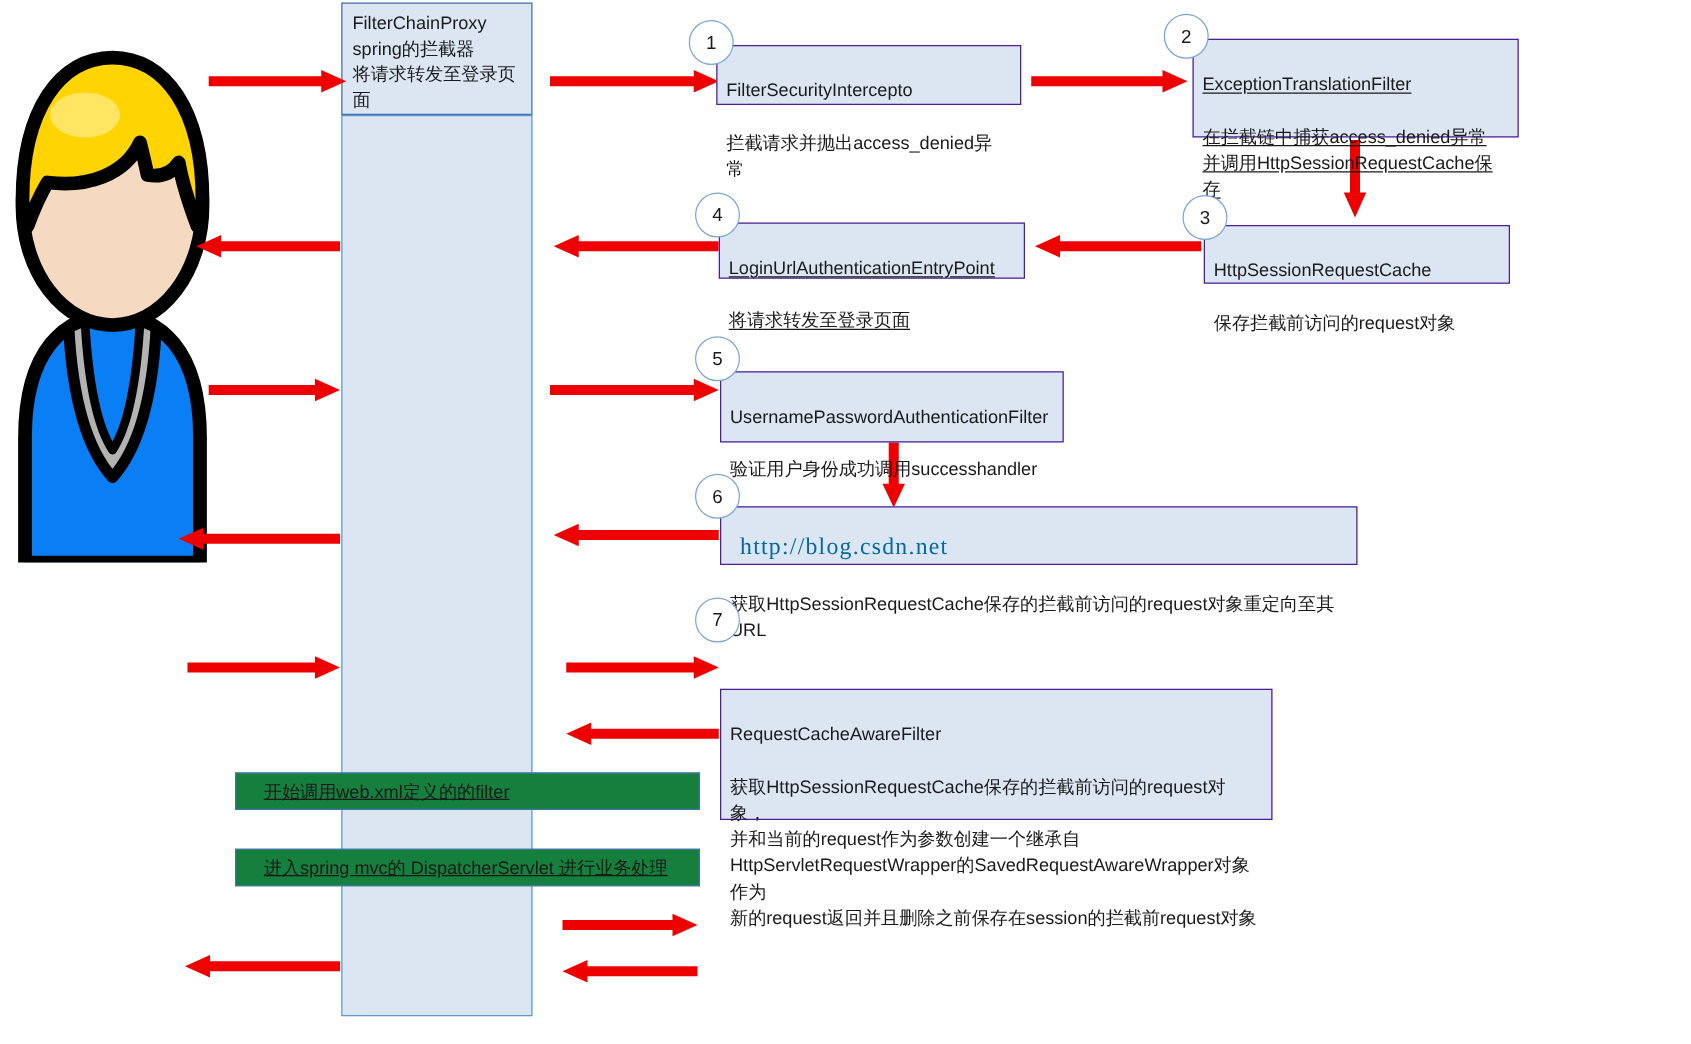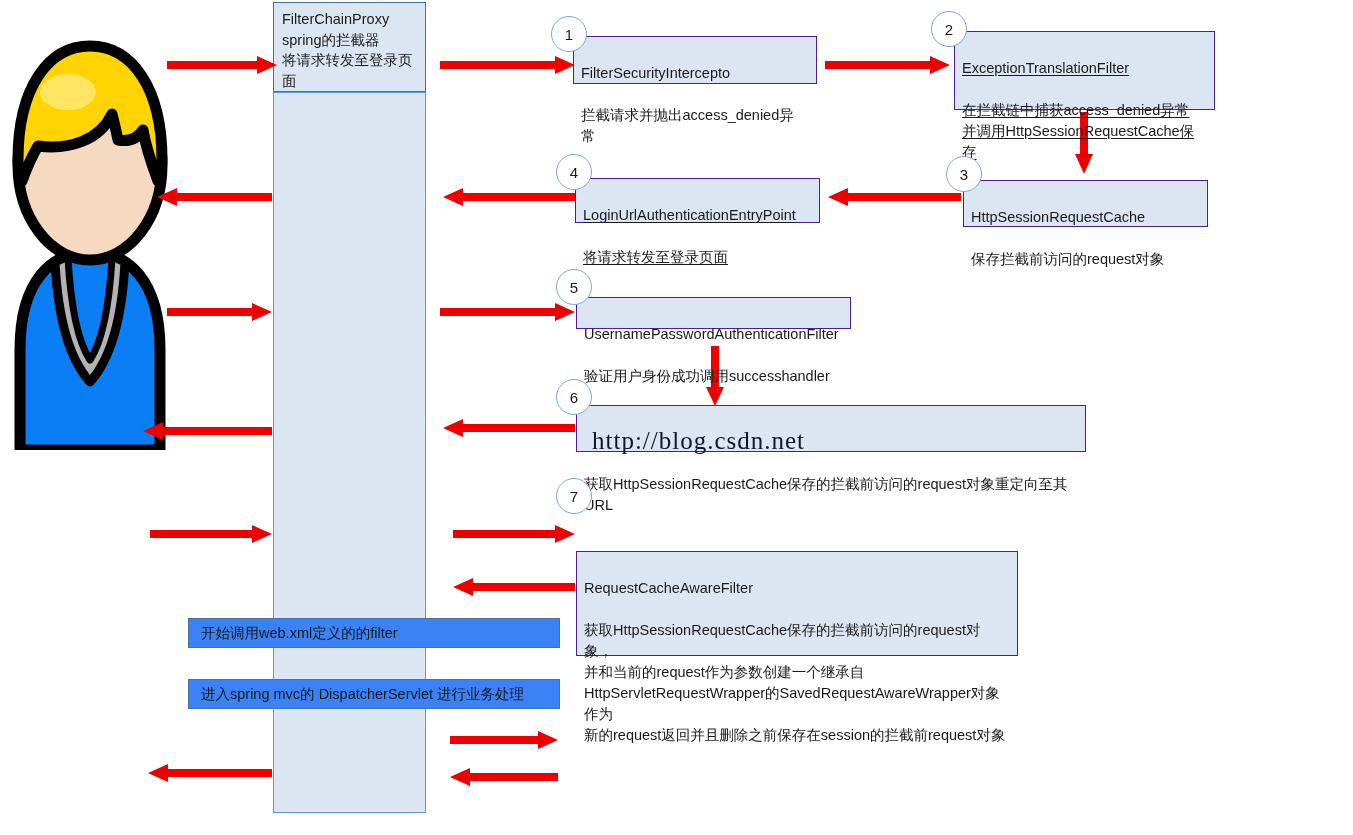--- a/index.html
+++ b/index.html
@@ -51,43 +51,44 @@
     background:#ffffff;
     box-sizing:border-box;
     display:flex;align-items:center;justify-content:center;
     font-size:15px;color:#1a1a1a;
     z-index:5;
   }
 
   
   .banner{
     position:absolute;
-    background:#3b82f6;
+    background:#15803d;
     border:1px solid #3f74a8;
     box-sizing:border-box;
     display:flex;align-items:center;
-    padding-left:12px;
+    padding-left:22px;
     font-size:14.5px;
     color:#1a1a1a;
     z-index:6;
+    text-decoration:underline;
   }
 
   
   .arrow{position:absolute;}
   .arrow svg{display:block;overflow:visible;}
 
   
   .person{position:absolute;left:0px;top:30px;width:180px;height:420px;}
 
   
   .watermark{
     position:absolute;
     font-family:"Liberation Serif","DejaVu Serif",serif;
-    font-size:25px;
-    color:#0f172a;
+    font-size:19px;
+    color:#0369a1;
     letter-spacing:1px;
     white-space:nowrap;
     z-index:1;
     pointer-events:none;
   }
 </style>
 </head>
 <body>
 
 <div class="canvas">
@@ -267,21 +268,21 @@
     <span>保存拦截前访问的request对象</span>
   </div>
 
   <div class="bubble" style="left:556px;top:154px;">4</div>
   <div class="box ul" style="left:575px;top:178px;width:245px;height:45px;">
     <span>LoginUrlAuthenticationEntryPoint</span><br>
     <span>将请求转发至登录页面</span>
   </div>
 
   <div class="bubble" style="left:556px;top:269px;">5</div>
-  <div class="box" style="left:576px;top:297px;width:275px;height:32px;">
+  <div class="box" style="left:576px;top:297px;width:275px;height:57px;">
     <span>UsernamePasswordAuthenticationFilter</span><br>
     <span class="ul">验证用户身份成功调用successhandler</span>
   </div>
 
   <div class="bubble" style="left:556px;top:379px;">6</div>
   <div class="box" style="left:576px;top:405px;width:510px;height:47px;">
     <br>
     <span>获取HttpSessionRequestCache保存的拦截前访问的request对象重定向至其URL</span>
   </div>
 

